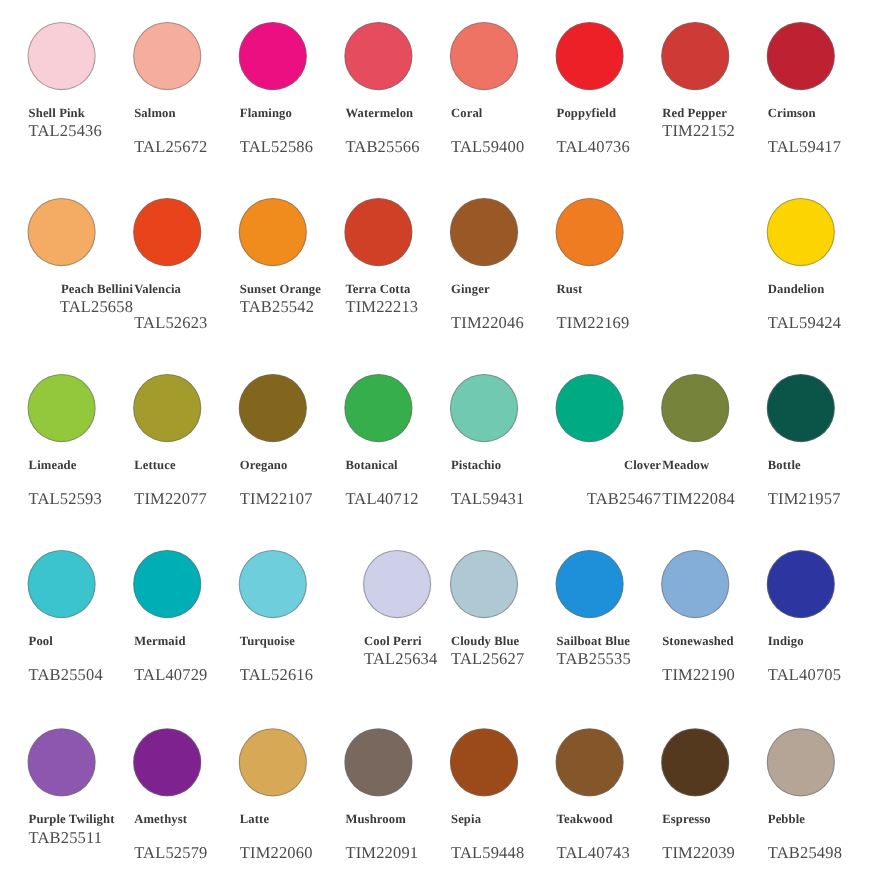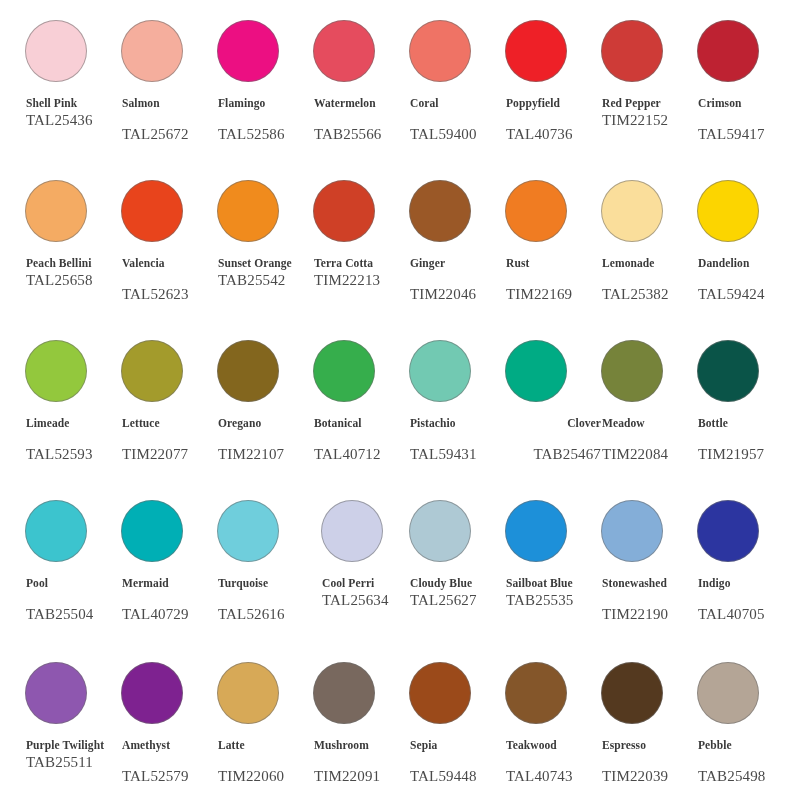--- a/index.html
+++ b/index.html
@@ -127,21 +127,21 @@
       </div>
       <div class="swatch-cell" style="left: 697px;">
         <div class="swatch-disc" title="Crimson" style="background: rgb(190, 34, 50);"></div>
         <div class="swatch-text">
           <div class="swatch-name one-line">Crimson</div>
           <div class="swatch-code">TAL59417</div>
         </div>
       </div>
     </div>
     <div class="palette-row" style="position: absolute; left: 0px; top: 168px;">
-      <div class="swatch-cell" style="left: 25px;">
+      <div class="swatch-cell" style="left: 25px; text-align: right;">
         <div class="swatch-disc" title="Peach Bellini" style="background: rgb(244, 171, 99);"></div>
         <div class="swatch-text">
           <div class="swatch-name two-line">Peach Bellini</div>
           <div class="swatch-code">TAL25658</div>
         </div>
       </div>
       <div class="swatch-cell" style="left: 121px;">
         <div class="swatch-disc" title="Valencia" style="background: rgb(232, 68, 28);"></div>
         <div class="swatch-text">
           <div class="swatch-name one-line">Valencia</div>
@@ -167,27 +167,20 @@
         <div class="swatch-text">
           <div class="swatch-name one-line">Ginger</div>
           <div class="swatch-code">TIM22046</div>
         </div>
       </div>
       <div class="swatch-cell" style="left: 505px;">
         <div class="swatch-disc" title="Rust" style="background: rgb(240, 124, 34);"></div>
         <div class="swatch-text">
           <div class="swatch-name one-line">Rust</div>
           <div class="swatch-code">TIM22169</div>
-        </div>
-      </div>
-      <div class="swatch-cell" style="left: 601px;">
-        <div class="swatch-disc" title="Lemonade" style="background: rgb(250, 222, 155);"></div>
-        <div class="swatch-text">
-          <div class="swatch-name one-line">Lemonade</div>
-          <div class="swatch-code">TAL25382</div>
         </div>
       </div>
       <div class="swatch-cell" style="left: 697px;">
         <div class="swatch-disc" title="Dandelion" style="background: rgb(252, 213, 0);"></div>
         <div class="swatch-text">
           <div class="swatch-name one-line">Dandelion</div>
           <div class="swatch-code">TAL59424</div>
         </div>
       </div>
     </div>
@@ -264,21 +257,21 @@
           <div class="swatch-code">TAL40729</div>
         </div>
       </div>
       <div class="swatch-cell" style="left: 217px;">
         <div class="swatch-disc" title="Turquoise" style="background: rgb(111, 206, 220);"></div>
         <div class="swatch-text">
           <div class="swatch-name one-line">Turquoise</div>
           <div class="swatch-code">TAL52616</div>
         </div>
       </div>
-      <div class="swatch-cell" style="left: 321px;">
+      <div class="swatch-cell" style="left: 330px;">
         <div class="swatch-disc" title="Cool Perri" style="background: rgb(205, 208, 232);"></div>
         <div class="swatch-text">
           <div class="swatch-name two-line">Cool Perri</div>
           <div class="swatch-code">TAL25634</div>
         </div>
       </div>
       <div class="swatch-cell" style="left: 409px;">
         <div class="swatch-disc" title="Cloudy Blue" style="background: rgb(174, 201, 212);"></div>
         <div class="swatch-text">
           <div class="swatch-name two-line">Cloudy Blue</div>

